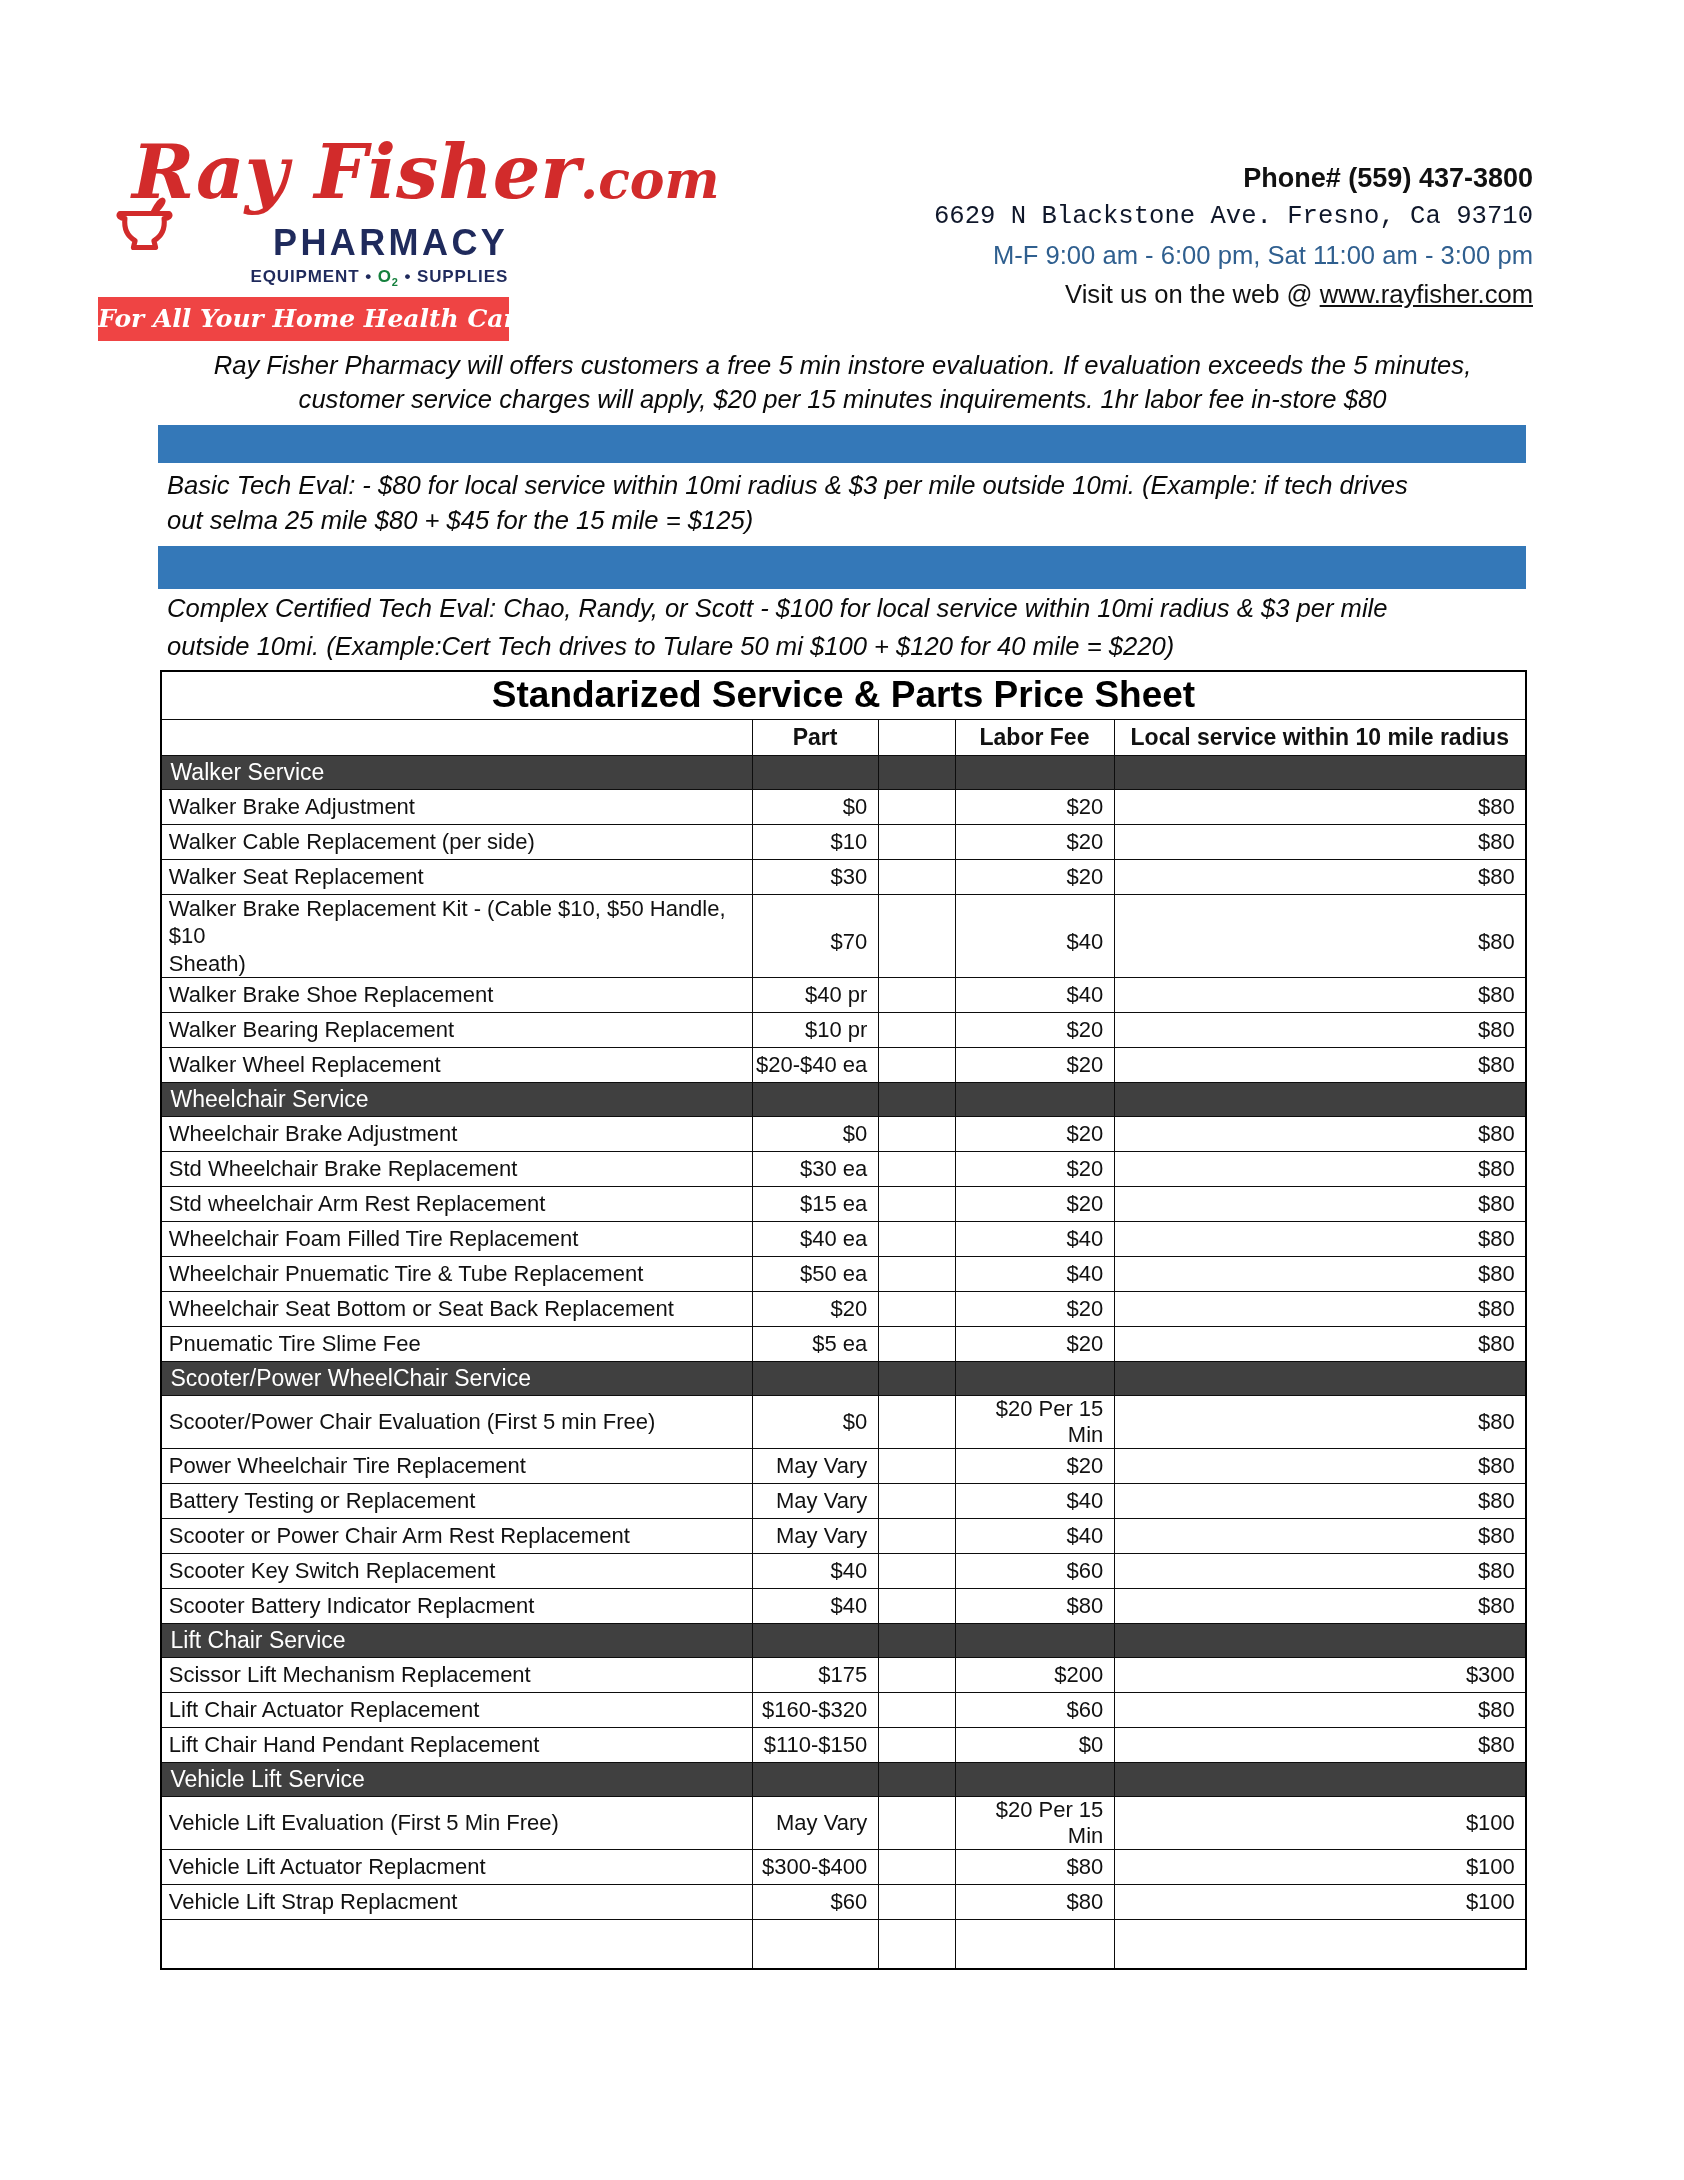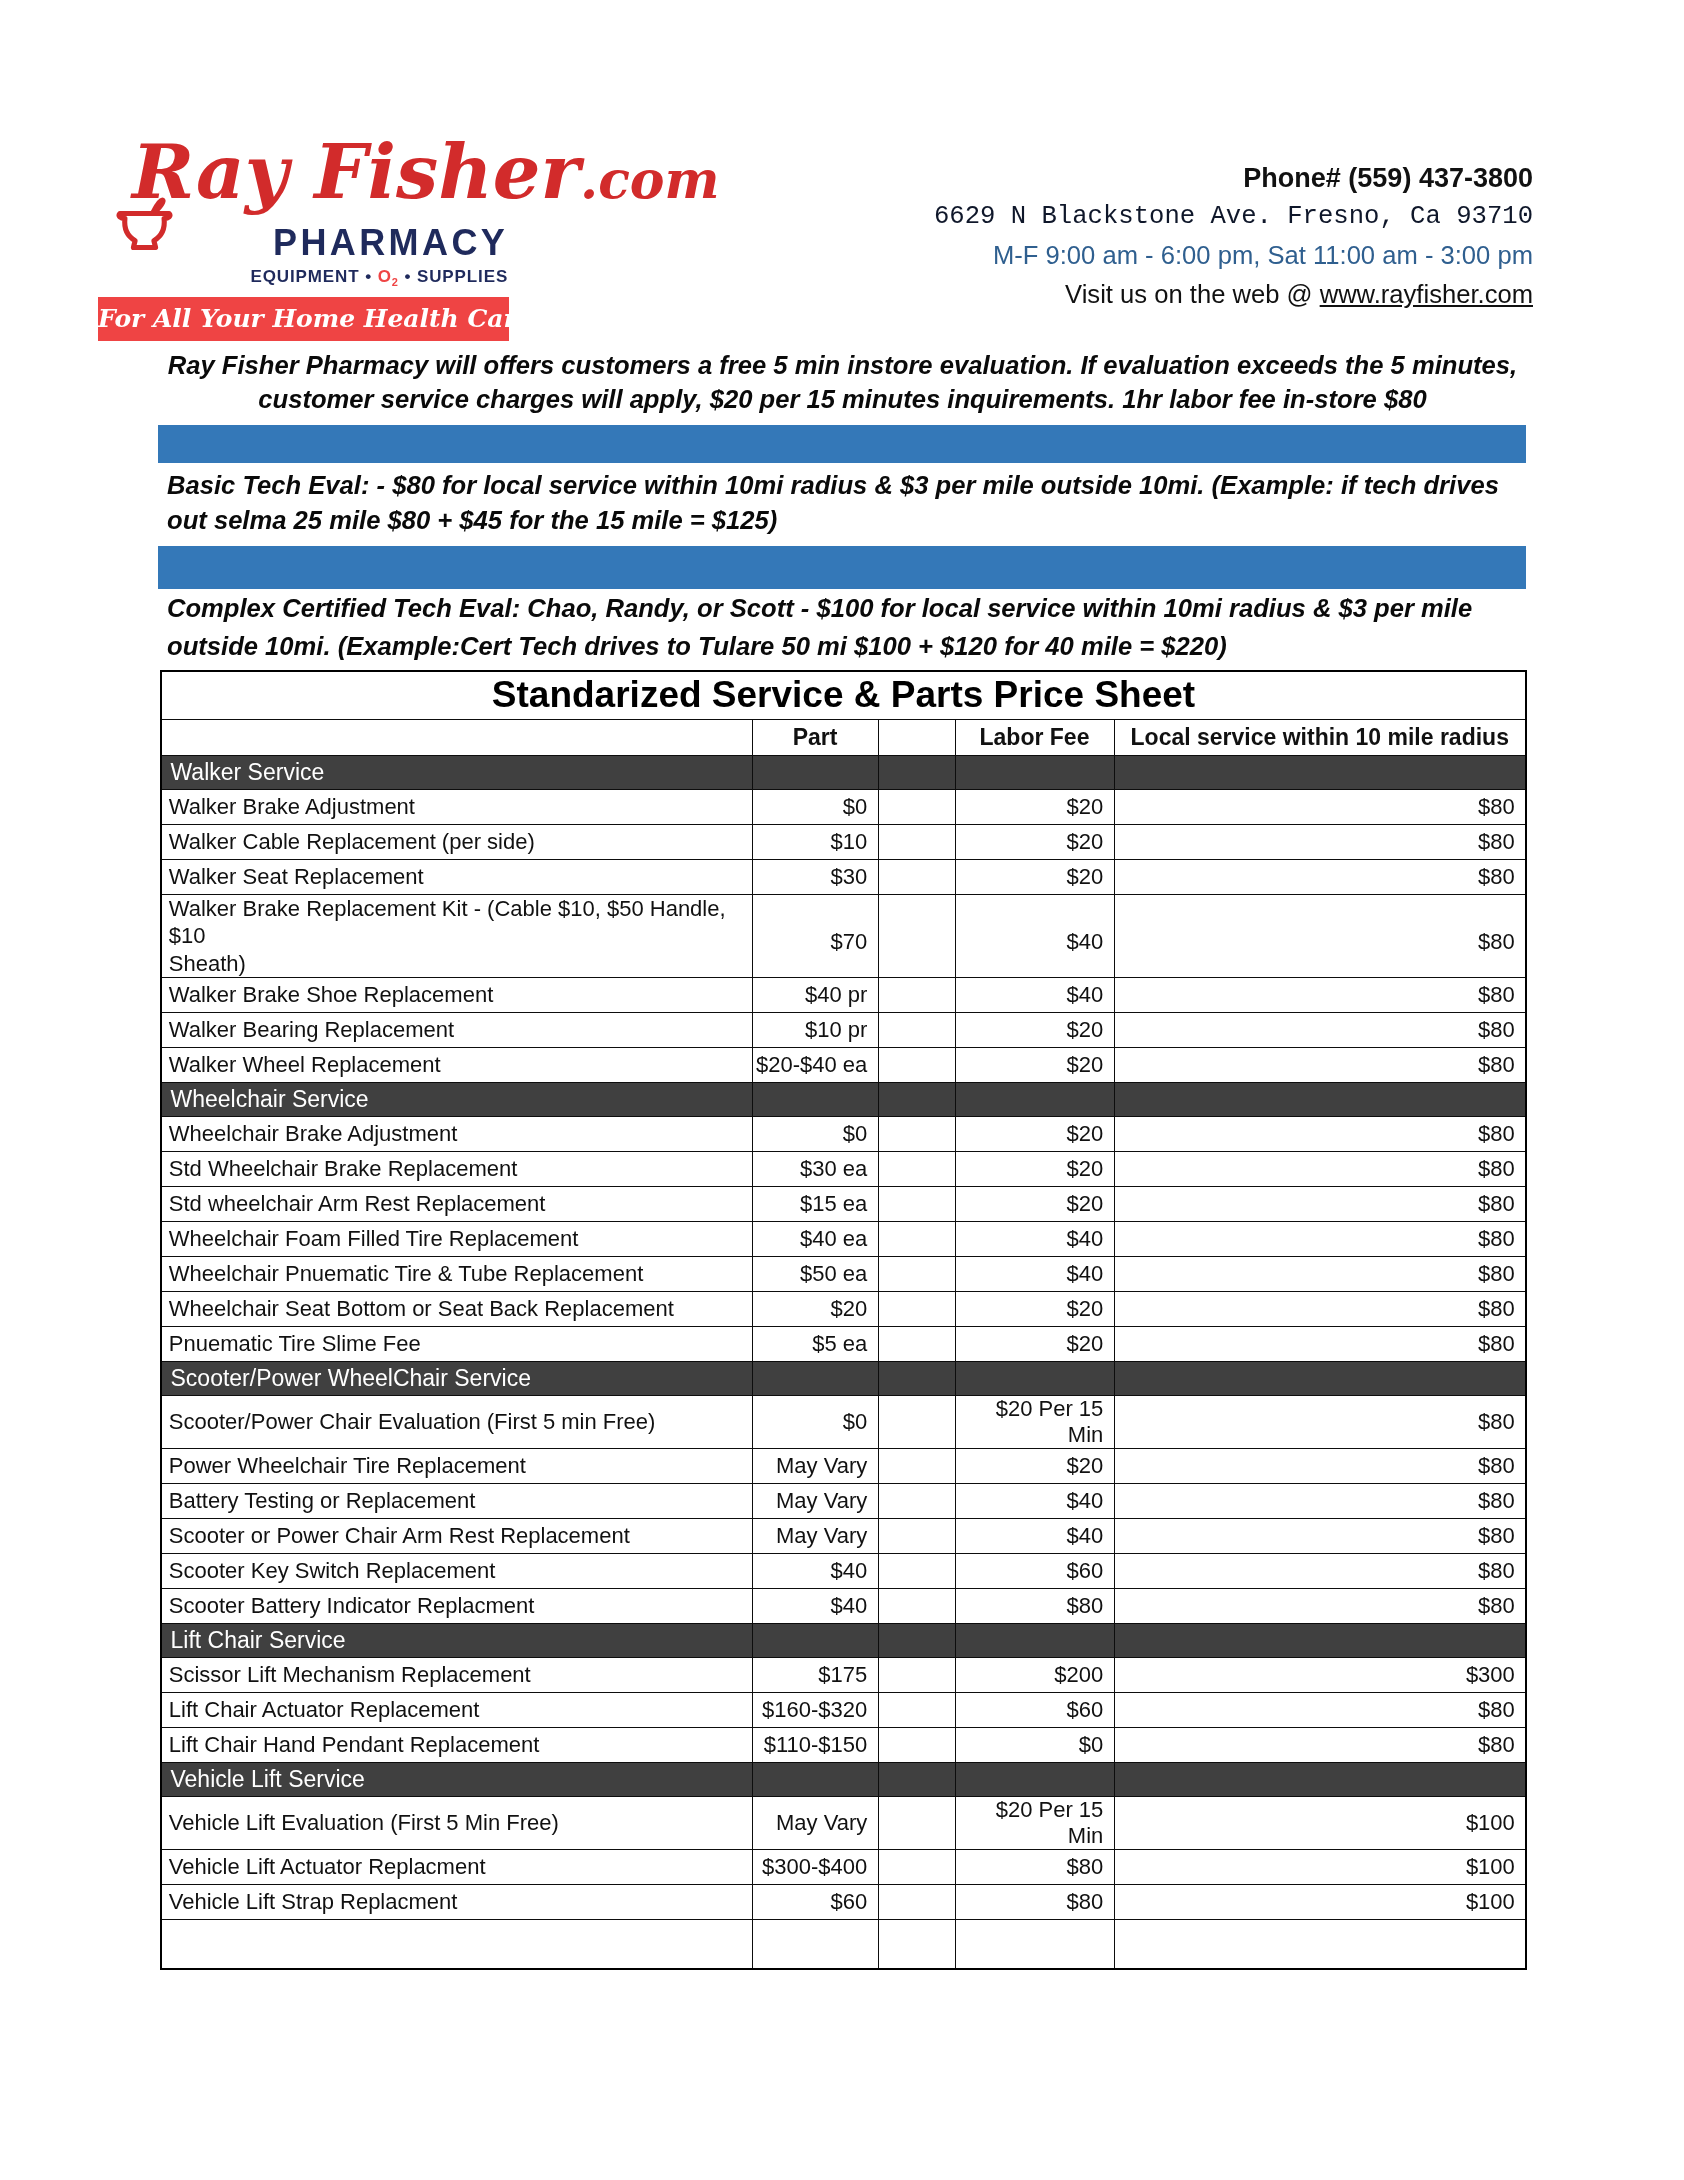--- a/index.html
+++ b/index.html
@@ -34,21 +34,21 @@
     padding-right:6.8px;
   }
   .logo-equip {
     margin-top:3.4px;
     text-align:right;
     font-weight:bold; color:#1f2a5c;
     font-size:17px; letter-spacing:0.9px;
     padding-right:6.8px;
     white-space:nowrap;
   }
-  .logo-equip .o2 { color:#ef4444;text-align:right; }
+  .logo-equip .o2 { color:#15803d;text-align:right; }
   .logo-equip sub { font-size:11px; }
   .logo-ribbon {
     margin-top:8.5px;
     width:411px; height:44px;
     background:#ef4444;
     color:#ffffff;
     font-family:"DejaVu Serif", serif;
     font-style:italic; font-weight:bold;
     font-size:25px; line-height:44px;
     text-align:center;
@@ -57,21 +57,21 @@
 
   
   .contact { position:absolute; right:152px; top:160px; text-align:right; }
   .contact-phone  { font-weight:bold; font-size:27px; color:#111; line-height:37px; }
   .contact-address{ font-size:25.6px; color:#0f172a; line-height:39px;font-family:Liberation Mono, monospace; }
   .contact-hours  { font-size:25.6px; color:#2f5f8f; line-height:39px; }
   .contact-web    { font-size:25.6px; color:#111; line-height:39px; }
   .contact-web .weblink { text-decoration:underline; }
 
   
-  .para { font-weight:bold; font-style:italic; color:#0a0a0a; font-size:25.6px; }
+  .para { font-weight:normal; font-style:italic; color:#0a0a0a; font-size:25.6px; }
   .intro   { position:absolute; left:0; top:348px; width:100%; text-align:center; line-height:34px; }
   .bluebar { position:absolute; left:158px; width:1368px; background:#3478b8; }
   .bar1 { top:425px;  height:38px; }
   .bar2 { top:546px;  height:43px; }
   .basic   { position:absolute; left:167px; top:468px; width:1363px; text-align:left; line-height:35px; }
   .complex { position:absolute; left:167px; top:589px; width:1363px; text-align:left; line-height:38px; }
 
   
   .price-table {
     position:absolute; left:160px; top:670px; width:1365px;

